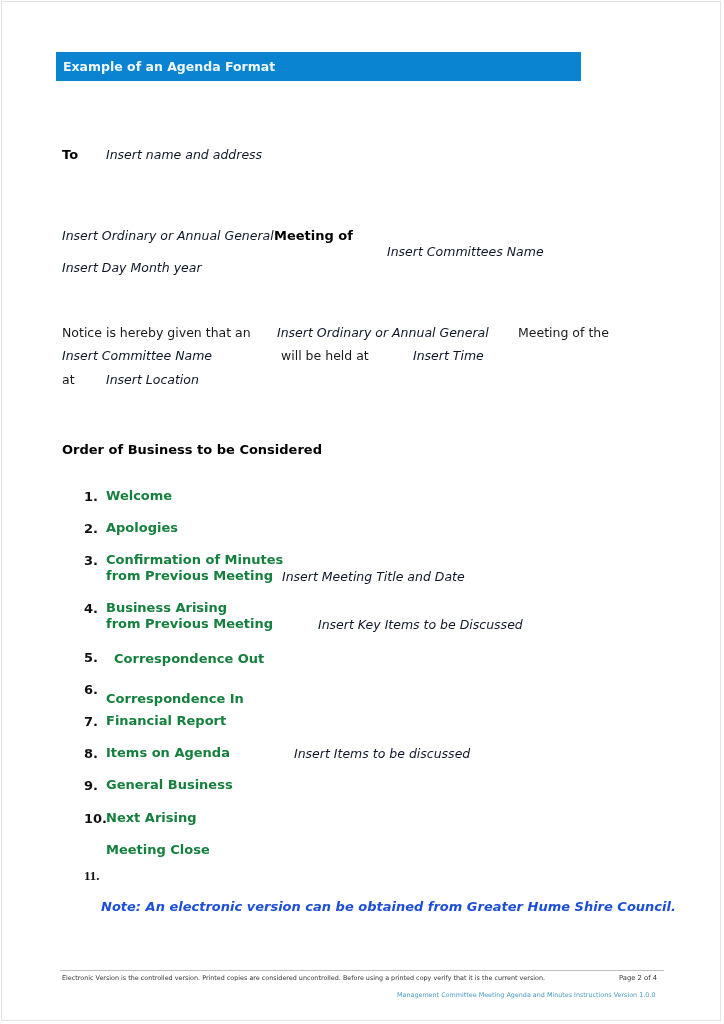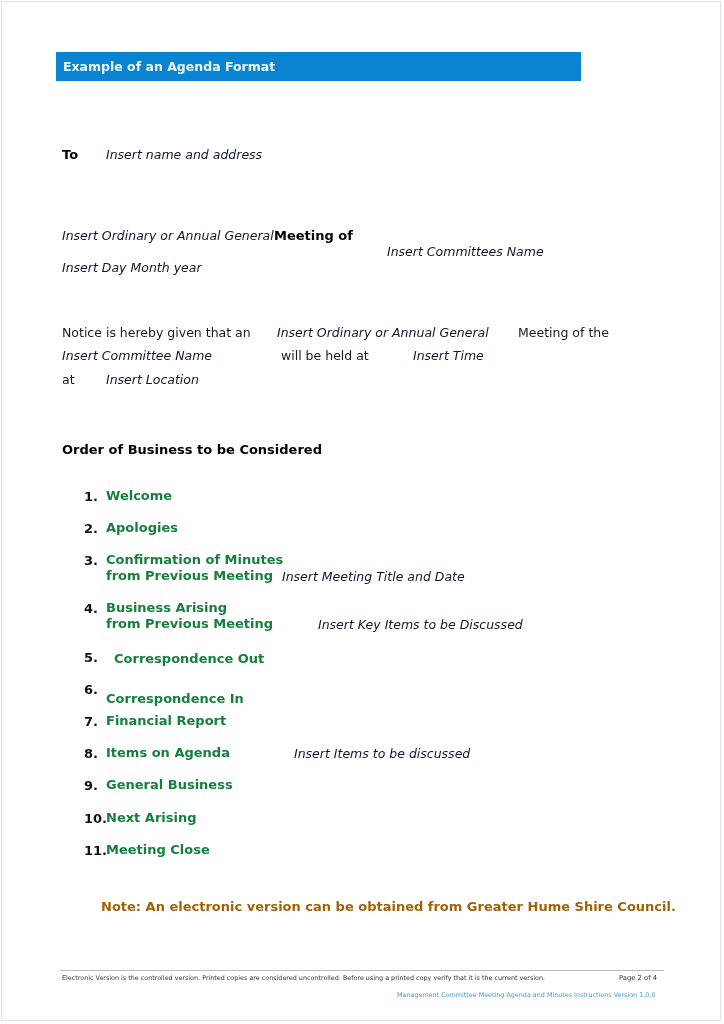--- a/index.html
+++ b/index.html
@@ -24,21 +24,21 @@
     }
     .bold { font-weight: bold; font-size: 13px; color: #000000; }
     .normal { font-size: 12.5px; color: #1a1a1a; }
     .ph {
       font-style: italic; font-size: 12.5px; color: #0f172a;
       font-family: "DejaVu Sans", sans-serif;
     }
     .item-num { position: absolute; font-weight: bold; font-size: 13px; color: #111; }
     .item-label { position: absolute; font-weight: bold; font-size: 13px; color: #15803d; line-height: 16px; white-space: pre; }
     .note {
-      font-weight: bold; font-size: 13px; color: #a16207;
+      font-style: italic; font-weight: bold; font-size: 13px; color: #1d4ed8;
     }
     .footer-rule {
       position: absolute; left: 60px; top: 970px; width: 604px; height: 1px; background: #bdbdbd;
     }
     .footer-left { font-size: 6.4px; color: #333; }
     .footer-page { font-size: 6.8px; color: #333; }
     .footer-ver { font-size: 6.4px; color: #4a9ac2; }
   </style>
 </head>
 <body>
@@ -108,21 +108,21 @@
   </div>
   <div>
     <span class="item-num" style="left:84px; top:778px;">9.</span>
     <span class="item-label" style="left:106px; top:777px;">General Business</span>
   </div>
   <div>
     <span class="item-num" style="left:84px; top:811px;">10.</span>
     <span class="item-label" style="left:106px; top:810px;">Next Arising</span>
   </div>
   <div>
-    <span class="item-num" style="left:84px; top:843px;">11.</span>
+    <span class="item-num" style="left:84px; top:868px;font-family:Liberation Serif, serif;">11.</span>
     <span class="item-label" style="left:106px; top:842px;">Meeting Close</span>
   </div>
 </div>
 
 <span class="abs note" style="left:101px; top:899px;">Note: An electronic version can be obtained from Greater Hume Shire Council.</span>
 
 <div class="footer-rule"></div>
 <span class="abs footer-left" style="left:62px; top:974px;">Electronic Version is the controlled version. Printed copies are considered uncontrolled. Before using a printed copy verify that it is the current version.</span>
 <span class="abs footer-page" style="left:619px; top:974px;">Page 2 of 4</span>
 <span class="abs footer-ver" style="left:397px; top:991px;">Management Committee Meeting Agenda and Minutes Instructions Version 1.0.0</span>

